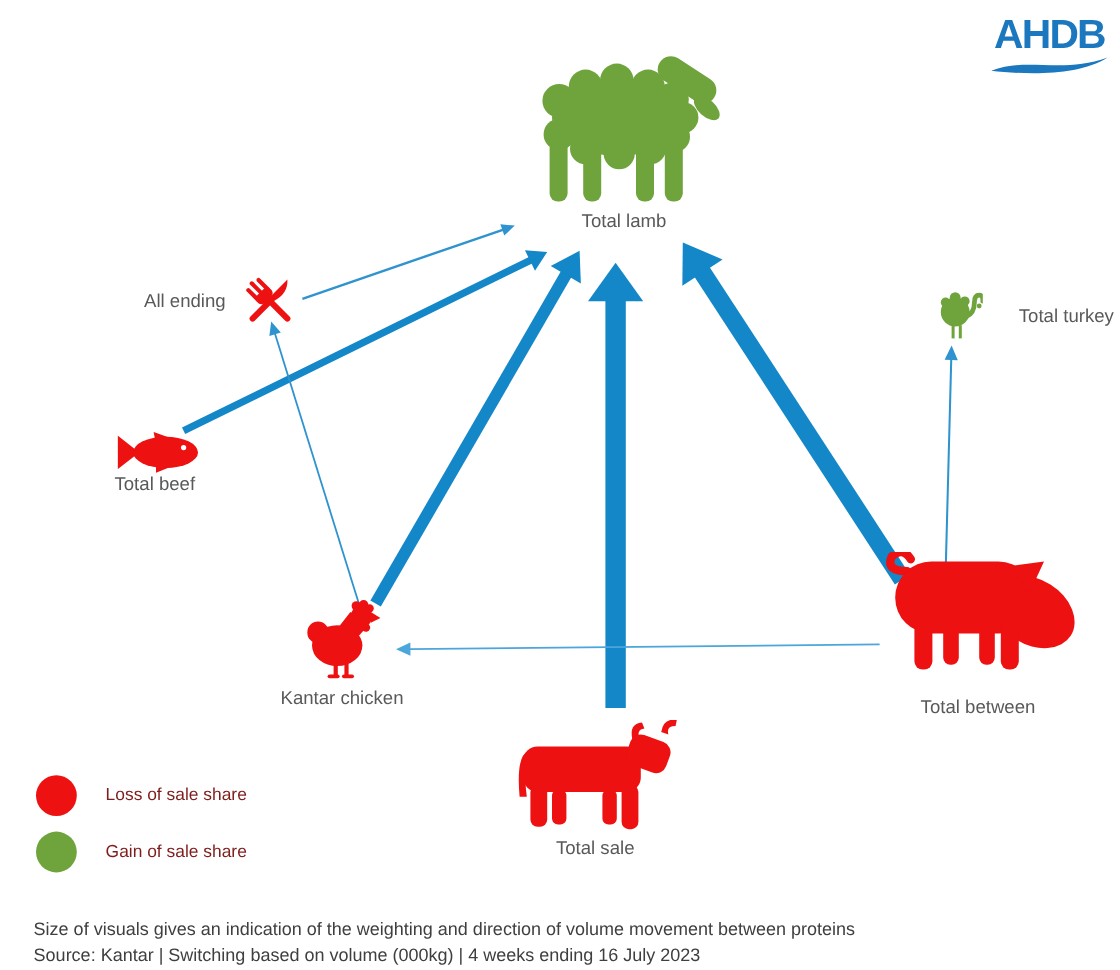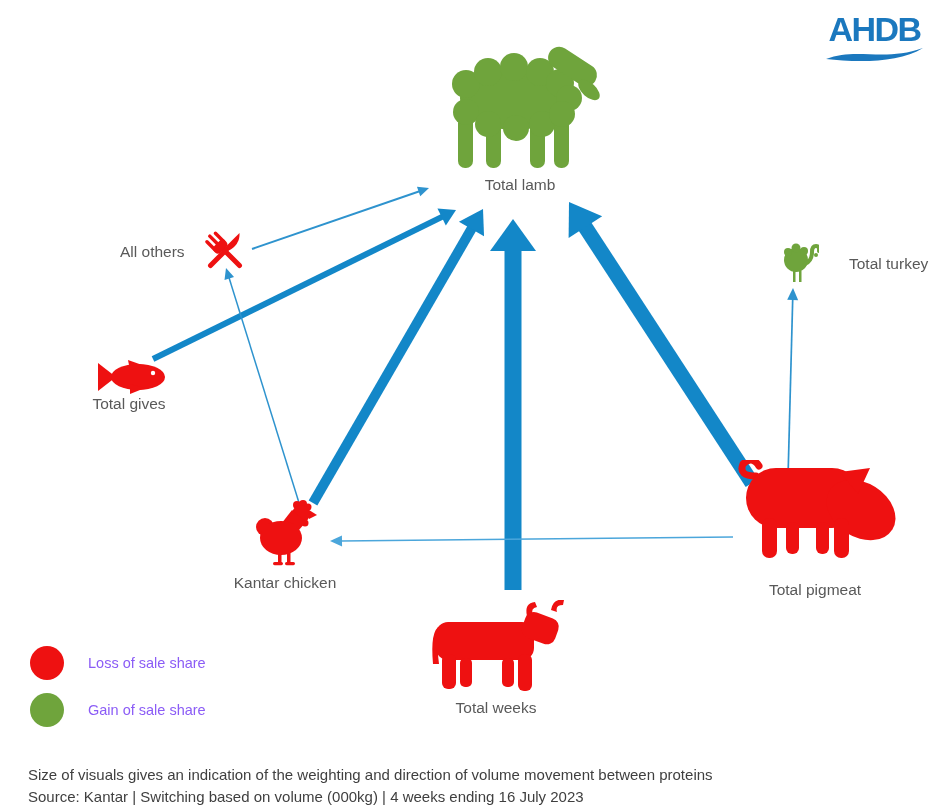--- a/index.html
+++ b/index.html
@@ -14,21 +14,21 @@
   .node-label{
     position:absolute;color:#595959;font-size:15.5px;white-space:nowrap;
   }
   .centered{transform:translateX(-50%);}
   .logo{position:absolute;left:826px;top:12px;width:97px;text-align:center;}
   .logo-text{color:#1B78BE;font-size:34px;font-weight:700;letter-spacing:-1.5px;line-height:34px;}
   .logo-swoosh path{fill:#1B78BE;}
   .legend{position:absolute;left:30px;top:646px;}
   .legend-row{display:flex;align-items:center;margin-bottom:13px;}
   .legend-swatch{width:34px;height:34px;border-radius:50%;margin-right:24px;flex:0 0 auto;}
-  .legend-label{color:#8b5cf6;font-size:14.5px;text-align:right;}
+  .legend-label{color:#7f1d1d;font-size:14.5px;text-align:right;}
   .footer{position:absolute;left:28px;top:764px;color:#3F3F3F;font-size:15px;line-height:22px;}
   #flow-arrows{position:absolute;left:0;top:0;pointer-events:none;}
 </style>
 </head>
 <body>
 
 <div class="canvas">
 
   <svg id="flow-arrows" width="933" height="808" viewBox="0 0 933 808">
       <g>
@@ -91,21 +91,21 @@
       <circle cx="110" cy="88" r="13"></circle>
         <circle cx="130" cy="78" r="13"></circle>
       <g transform="rotate(33 128 26)">
           <rect x="114" y="12" width="54" height="22" rx="11"></rect>
         </g>
       <ellipse cx="157" cy="54" rx="13" ry="7" transform="rotate(42 157 54)"></ellipse>
     </g>
   </svg>
   <div class="node-label centered" style="left:520px;top:176px">Total lamb</div>
 
-  <div class="node-label" style="left:120px;top:243px">All others</div>
+  <div class="node-label" style="left:120px;top:243px">All ending</div>
   <svg class="abs" style="left:201px;top:226px" width="48" height="50" viewBox="0 0 48 50">
     <g class="c-red">
       <g transform="rotate(-45 24 25)">
         <rect x="21.5" y="21" width="5" height="27" rx="2.5"></rect>
         <rect x="16" y="4" width="3.5" height="15" rx="1.7"></rect>
         <rect x="22" y="2" width="3.5" height="17" rx="1.7"></rect>
         <rect x="28" y="4" width="3.5" height="15" rx="1.7"></rect>
         <rect x="16" y="14" width="15.5" height="9" rx="4"></rect>
       </g>
       <g transform="rotate(45 24 25)">
@@ -131,21 +131,21 @@
 
   <svg class="abs" style="left:98px;top:356px" width="68" height="42" viewBox="0 0 68 42">
     <g class="c-red">
       <polygon points="0,7 18,21 0,35"></polygon>
       <ellipse cx="40" cy="21" rx="27" ry="13"></ellipse>
       <polygon points="30,4 47,10 32,14"></polygon>
       <polygon points="32,38 47,32 32,28"></polygon>
       <circle cx="55" cy="17" r="2.2" fill="#fff"></circle>
     </g>
   </svg>
-  <div class="node-label centered" style="left:129px;top:395px">Total gives</div>
+  <div class="node-label centered" style="left:129px;top:395px">Total beef</div>
 
   <svg class="abs" style="left:256px;top:498px" width="64" height="70" viewBox="0 0 64 70">
     <g class="c-red">
       <circle cx="41" cy="7" r="4"></circle>
         <circle cx="47" cy="6" r="4"></circle>
         <circle cx="52" cy="9" r="3.5"></circle>
       <circle cx="45" cy="16" r="9"></circle>
       <polygon points="53,12 61,17 53,21"></polygon>
       <circle cx="49" cy="25" r="3.5"></circle>
       <polygon points="36,12 50,24 34,42 22,30"></polygon>
@@ -164,38 +164,38 @@
       <path d="M26,16 q-18,0 -13,-12 q9,-9 16,2" fill="none" stroke="#EE1111" stroke-width="7" stroke-linecap="round"></path>
       <rect x="16" y="8" width="116" height="60" rx="30"></rect>
       <ellipse cx="131" cy="50" rx="37" ry="27" transform="rotate(32 131 50)"></ellipse>
       <polygon points="110,12 140,8 128,34"></polygon>
       <rect x="32" y="58" width="15" height="40" rx="7"></rect>
       <rect x="56" y="62" width="13" height="32" rx="6"></rect>
       <rect x="86" y="62" width="13" height="32" rx="6"></rect>
       <rect x="104" y="58" width="15" height="40" rx="7"></rect>
     </g>
   </svg>
-  <div class="node-label centered" style="left:815px;top:581px">Total pigmeat</div>
+  <div class="node-label centered" style="left:815px;top:581px">Total between</div>
 
   <svg class="abs" style="left:430px;top:600px" width="142" height="94" viewBox="0 0 142 94">
     <g class="c-red">
       <path d="M10,26 q-10,4 -7,38 l6,0 q-4,-30 7,-33 z"></path>
       <rect x="6" y="22" width="98" height="38" rx="12"></rect>
       <rect x="12" y="54" width="14" height="35" rx="6"></rect>
       <rect x="30" y="58" width="12" height="29" rx="5"></rect>
       <rect x="72" y="58" width="12" height="29" rx="5"></rect>
       <rect x="88" y="54" width="14" height="37" rx="6"></rect>
       <g transform="rotate(20 108 30)">
           <rect x="92" y="14" width="35" height="27" rx="9"></rect>
         </g>
       <path d="M97,16 q-3,-13 8,-14 l2,5 q-7,1 -4,9 z"></path>
       <path d="M121,10 q2,-12 13,-10 l-1,5 q-8,0 -6,7 z"></path>
     </g>
   </svg>
-  <div class="node-label centered" style="left:496px;top:699px">Total weeks</div>
+  <div class="node-label centered" style="left:496px;top:699px">Total sale</div>
 
   <div class="legend">
     <div class="legend-row">
       <div class="legend-swatch" style="background:#EE1111"></div>
       <div class="legend-label">Loss of sale share</div>
     </div>
     <div class="legend-row">
       <div class="legend-swatch" style="background:#6FA43C"></div>
       <div class="legend-label">Gain of sale share</div>
     </div>

